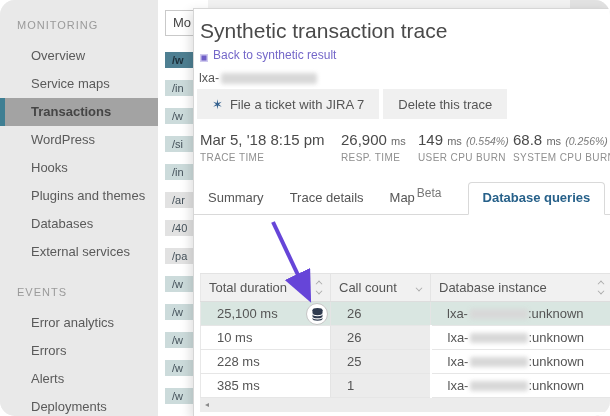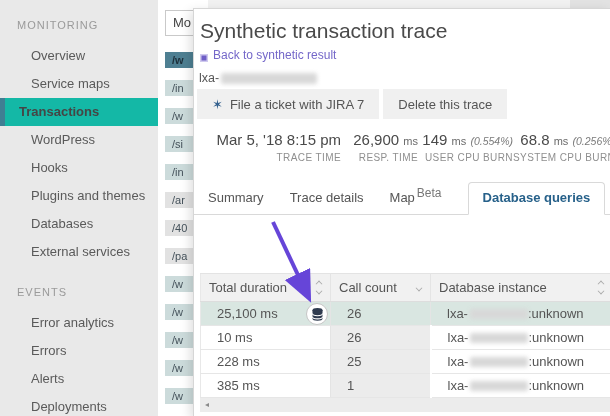--- a/index.html
+++ b/index.html
@@ -1,24 +1,24 @@
 <!DOCTYPE html>
 <html><head>
 <meta charset="utf-8">
 <style>
   * { margin:0; padding:0; box-sizing:border-box; }
   body { font-family:"Liberation Sans","DejaVu Sans",sans-serif; }
-  .app { position:relative; width:610px; height:416px; background:#f1f1f1; overflow:hidden; color:#555; }
+  .app { position:relative; width:610px; height:416px; background:#f1f1f1; overflow:hidden; color:#555;border-radius:15px; }
 
   
   .sidebar { position:absolute; left:0; top:0; width:158px; height:416px; background:#e9e9e9; padding-top:14px; }
   .side-header { font-size:11px; color:#9a9a9a; letter-spacing:1px; padding:0 0 6px 17px; height:28px; line-height:22px; }
   .side-item { font-size:13px; color:#5a5a5a; height:28px; line-height:28px; padding-left:31px; cursor:pointer; white-space:nowrap; }
   .side-item.sub { }
-  .side-item.active { background:#14b8a6; border-left:5px solid #3f7f93; padding-left:14px; font-weight:bold; color:#454545; }
+  .side-item.active { background:#a3a3a3; border-left:5px solid #3f7f93; padding-left:26px; font-weight:bold; color:#454545; }
   .side-section.events { margin-top:15px; }
 
   
   .txn-col { position:absolute; left:158px; top:0; width:50px; height:416px; background:#ffffff; }
   .txn-select { position:absolute; left:7px; top:10px; width:60px; height:26px; background:#fff; border:1px solid #c9c9c9; font-size:13px; color:#454545; line-height:24px; padding-left:7px; overflow:hidden; }
   .txn-list { position:absolute; left:7px; top:52px; width:60px; }
   .txn-item { height:16px; line-height:16px; margin-bottom:12px; font-size:11px; color:#44515a; padding-left:7px; overflow:hidden; white-space:nowrap; }
   .txn-item.sel  { background:#4e7f92; color:#1d2f3a; font-weight:bold; }
   .txn-item.teal { background:#ccdbdb; }
   .txn-item.gray { background:#e2e2e2; }
@@ -36,21 +36,21 @@
   .trace-id { position:absolute; left:5px; top:62px; font-size:12.5px; color:#555; display:flex; align-items:center; }
   .blur { display:inline-block; height:11px; background:#d8d8d8; border-radius:2px; filter:blur(2px); margin-left:2px; }
   .blur.long { width:96px; }
   .blur.cell { width:58px; height:10px; }
 
   .btn-row { position:absolute; left:3px; top:80px; display:flex; gap:4px; }
   .btn { background:#f0f0f0; border:none; font-family:inherit; font-size:13px; color:#555; height:30px; padding:0 15px; cursor:pointer; display:flex; align-items:center; gap:7px; white-space:nowrap; }
   .jira-icon { color:#35618e; font-size:13px; }
 
   .stats { position:absolute; left:6px; top:122px; display:flex; }
-  .stat { margin-right:0;text-align:right; }
+  .stat { margin-right:0; }
   .stat:nth-child(1){ width:141px; } .stat:nth-child(2){ width:77px; } .stat:nth-child(3){ width:95px; }
   .stat-value { font-size:15px; color:#4a4a4a; white-space:nowrap; }
   .stat-suffix { font-size:11px; color:#6a6a6a; }
   .stat-pct { font-size:10.5px; color:#7a7a7a; font-style:italic; }
   .stat-label { font-size:10px; color:#8f8f8f; letter-spacing:0.4px; margin-top:4px; white-space:nowrap; }
 
   .tabs { position:absolute; left:0; right:0; top:176px; height:30px; border-bottom:1px solid #d9d9d9; display:flex; align-items:flex-end; padding-left:14px; }
   .tab { font-size:13px; color:#555; padding:7px 0 9px; margin-right:26px; cursor:pointer; white-space:nowrap; }
   .tab .beta { font-size:12px; color:#777; vertical-align:super; margin-left:2px; }
   .tab.active { background:#fff; border:1px solid #d9d9d9; border-bottom:1px solid #fff; margin-bottom:-1px; border-radius:4px 4px 0 0; padding:7px 14px 9px; font-weight:bold; color:#27618a; }

